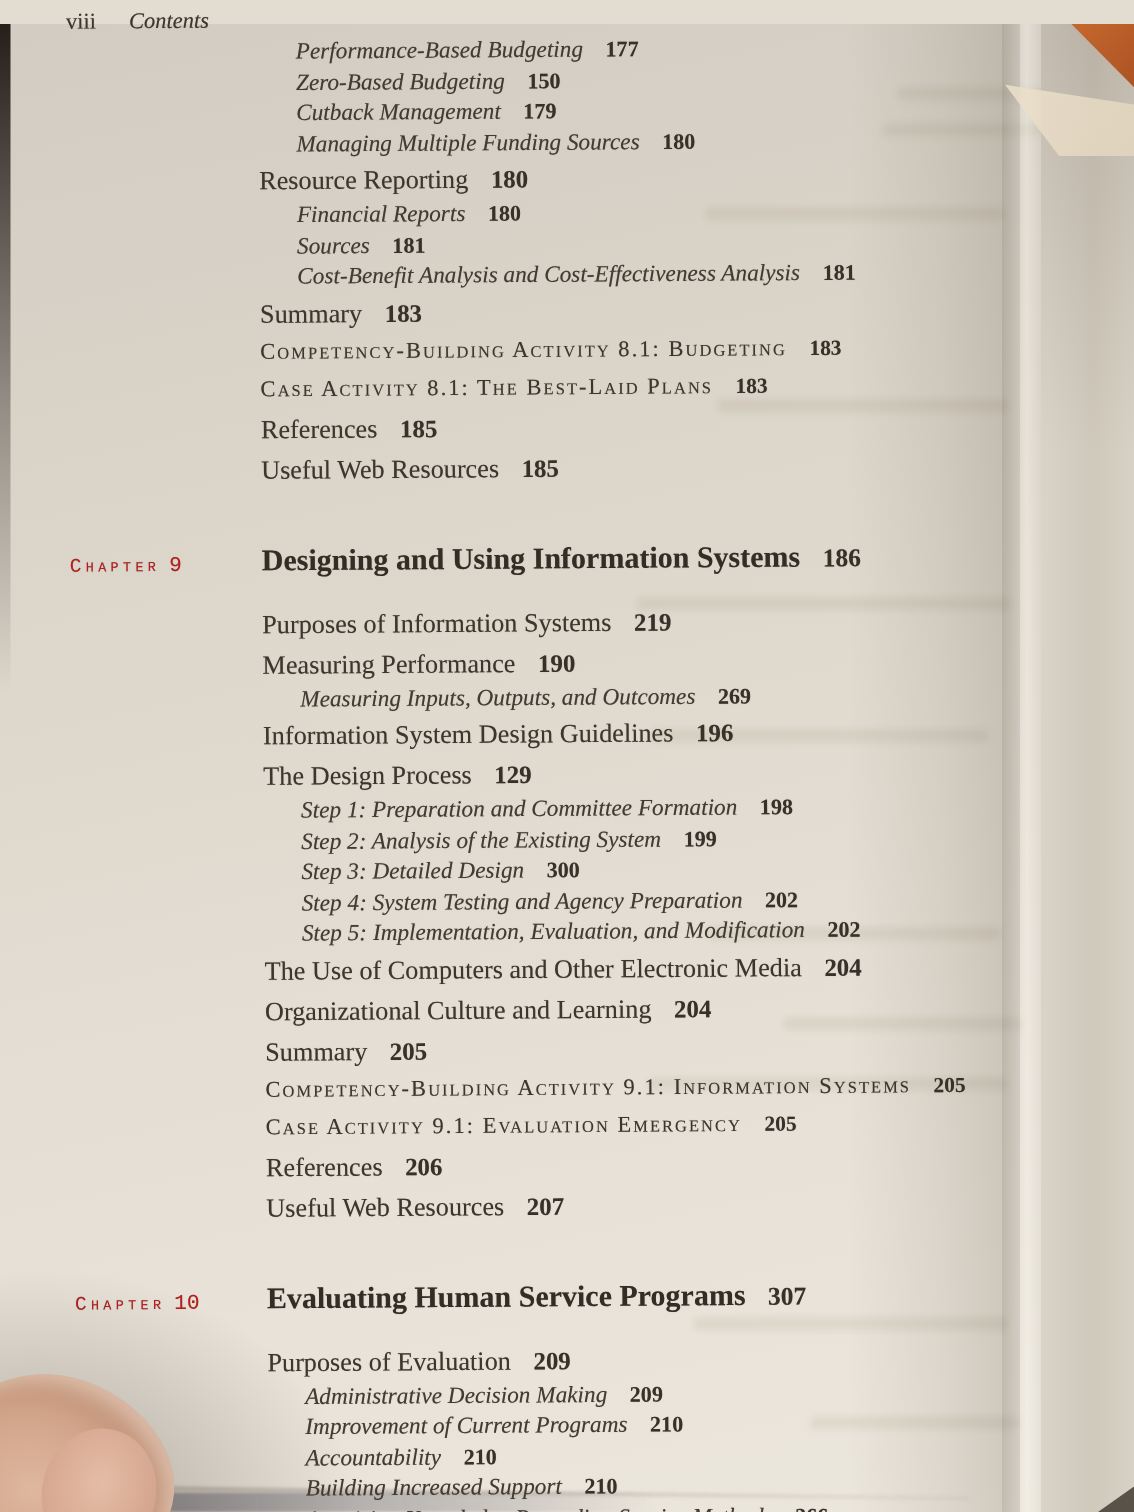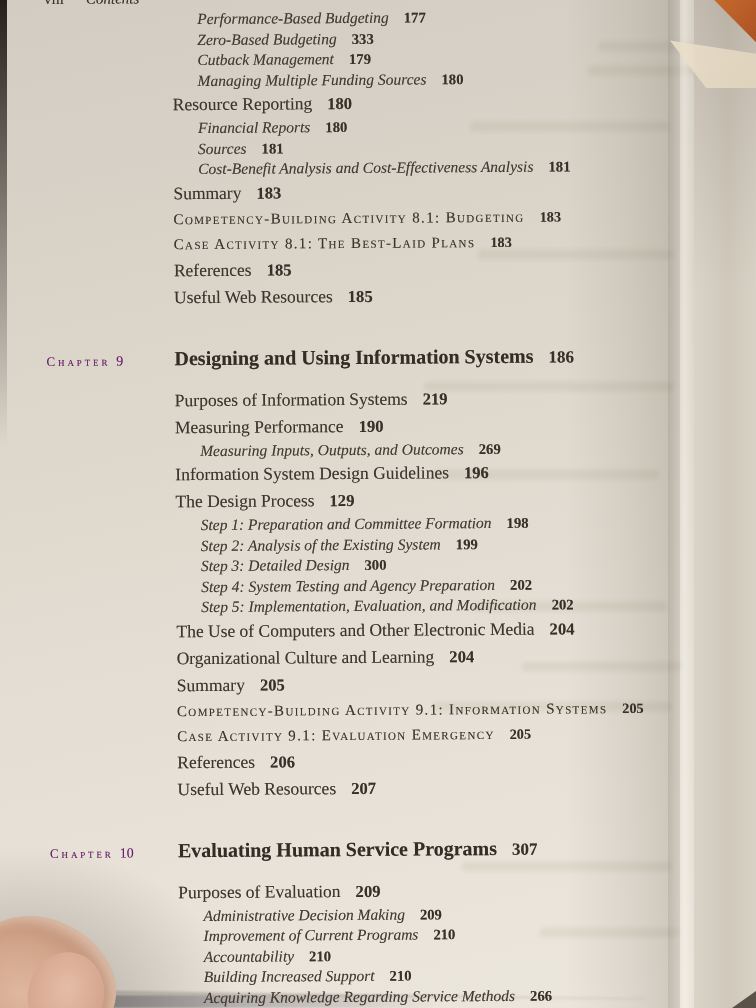--- a/index.html
+++ b/index.html
@@ -1,21 +1,21 @@
 <!DOCTYPE html>
 <html><head>
 <meta charset="utf-8">
 <style>
   html,body{margin:0;padding:0;}
   body{
     width:756px;height:1008px;position:relative;overflow:hidden;
     font-family:"Liberation Serif","DejaVu Serif",serif;
     background:#e2dcd1;
   }
-  .photo{position:absolute;inset:0;}
+  .photo{position:absolute;inset:0;margin-top:16px;}
   
   .page-bg{
     position:absolute;inset:0;
     background:linear-gradient(168deg,#d2ccc2 0%,#dcd6cb 35%,#e6e0d6 70%,#ece7dd 100%);
   }
   
   .curve-shade{
     position:absolute;left:565px;top:0;width:115px;height:100%;
     background:linear-gradient(90deg,rgba(95,85,70,0) 0%,rgba(95,85,70,0.10) 55%,rgba(95,85,70,0.22) 100%);
   }
@@ -95,21 +95,21 @@
   .toc{margin:10px 40px 0 172px;}
   .toc-section{margin-bottom:30px;}
   .row{white-space:nowrap;}
   .row.main{font-size:17.5px;line-height:26px;}
   .row.sub{font-size:15.5px;font-style:italic;line-height:19.5px;padding-left:25px;color:#433b32;}
   .row.activity{font-size:15px;line-height:25px;font-variant-caps:small-caps;letter-spacing:0.09em;}
   .num{font-weight:bold;font-style:normal;letter-spacing:0;margin-left:15px;font-size:0.95em;color:#37312a;}
   .chapter-row{position:relative;line-height:34px;margin:0 0 10px 0;}
   .ch-label{
     position:absolute;left:-128px;top:3px;font-size:13px;
-    font-variant-caps:small-caps;letter-spacing:0.22em;color:#701a75;
+    font-variant-caps:small-caps;letter-spacing:0.22em;color:#b91c1c;font-family:Liberation Mono, monospace;
   }
   .ch-num{font-size:14px;letter-spacing:0;margin-left:6px;}
   .ch-title{font-size:20px;font-weight:bold;color:#332d26;}
   .ch-page{font-size:17px;text-align:center;}
 </style>
 </head>
 <body>
 
 <div class="photo">
   <div class="page-bg"></div>
@@ -137,21 +137,21 @@
   <div class="bottom-strip"></div>
   <div class="corner-dark-br"></div>
 
   <div class="content">
     <div class="running-head">
       <span>viii</span><span class="rh-title">Contents</span>
     </div>
     <div class="toc">
         <section class="toc-section">
           <div class="row sub"><span class="t">Performance-Based Budgeting</span><span class="num">177</span></div>
-          <div class="row sub"><span class="t">Zero-Based Budgeting</span><span class="num">333</span></div>
+          <div class="row sub"><span class="t">Zero-Based Budgeting</span><span class="num">150</span></div>
           <div class="row sub"><span class="t">Cutback Management</span><span class="num">179</span></div>
           <div class="row sub"><span class="t">Managing Multiple Funding Sources</span><span class="num">180</span></div>
           <div class="row main"><span class="t">Resource Reporting</span><span class="num">180</span></div>
           <div class="row sub"><span class="t">Financial Reports</span><span class="num">180</span></div>
           <div class="row sub"><span class="t">Sources</span><span class="num">181</span></div>
           <div class="row sub"><span class="t">Cost-Benefit Analysis and Cost-Effectiveness Analysis</span><span class="num">181</span></div>
           <div class="row main"><span class="t">Summary</span><span class="num">183</span></div>
           <div class="row activity"><span class="t">Competency-Building Activity 8.1: Budgeting</span><span class="num">183</span></div>
           <div class="row activity"><span class="t">Case Activity 8.1: The Best-Laid Plans</span><span class="num">183</span></div>
           <div class="row main"><span class="t">References</span><span class="num">185</span></div>

